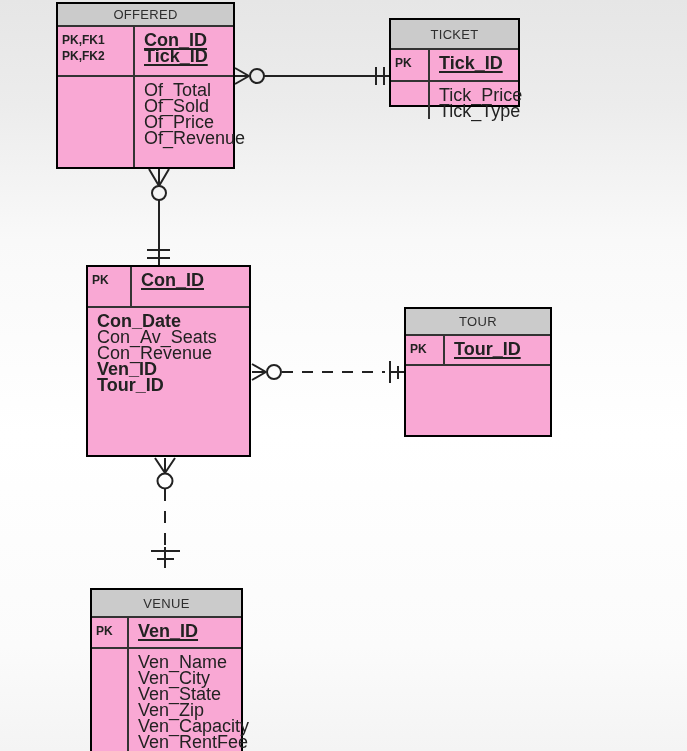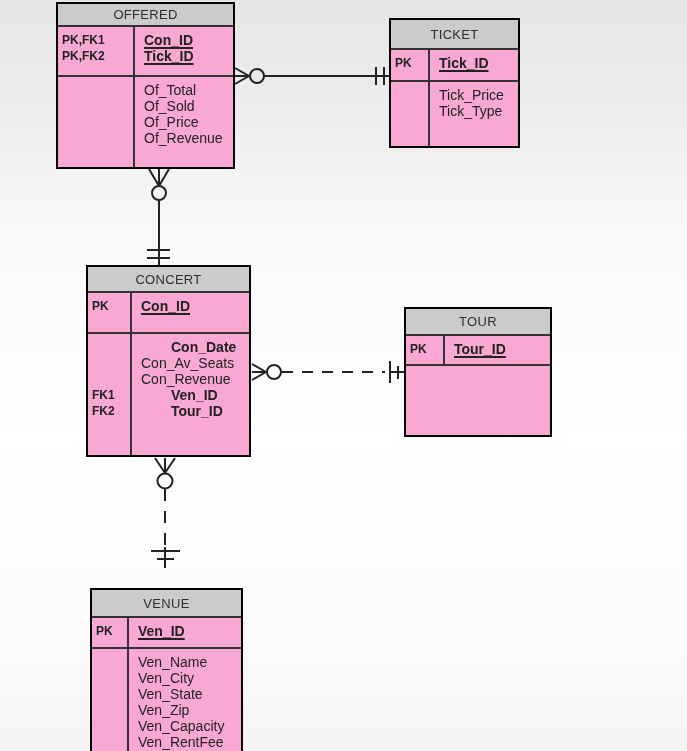--- a/index.html
+++ b/index.html
@@ -21,32 +21,32 @@
     flex:0 0 auto;letter-spacing:.3px;
   }
   .row{display:flex;box-sizing:border-box;flex:0 0 auto;}
   .key-row{border-bottom:2px solid #333;}
   .attr-row{flex:1 1 auto;}
   .keys-col{
     box-sizing:border-box;border-right:2px solid #333;
     font-weight:bold;font-size:12px;padding:5px 3px 0 4px;
     flex:0 0 auto;white-space:nowrap;
   }
-  .attrs-col{padding:5px 2px 0 9px;font-size:14px;flex:1 1 auto;}
+  .attrs-col{padding:5px 2px 0 9px;font-size:18px;flex:1 1 auto;}
   .line{height:16px;line-height:16px;white-space:nowrap;}
   .pk-attr{font-weight:bold;text-decoration:underline;text-decoration-thickness:2px;text-underline-offset:2px;}
-  .b{font-weight:bold;margin-left:30px;}
+  .b{font-weight:bold;}
 
   
   #offered{left:56px;top:2px;width:179px;height:167px;}
   #offered .entity-header{height:21px;}
   #offered .key-row{height:50px;}
   #offered .keys-col{width:77px;}
 
-  #ticket{left:389px;top:18px;width:131px;height:130px;}
+  #ticket{left:389px;top:18px;width:131px;height:89px;}
   #ticket .entity-header{height:28px;}
   #ticket .key-row{height:32px;}
   #ticket .keys-col{width:39px;}
 
   #concert{left:86px;top:265px;width:165px;height:192px;}
   #concert .entity-header{height:24px;}
   #concert .key-row{height:41px;}
   #concert .keys-col{width:44px;}
 
   #tour{left:404px;top:307px;width:148px;height:130px;}
@@ -101,37 +101,29 @@
   <div class="row attr-row">
     <div class="keys-col"></div>
     <div class="attrs-col">
       <div class="line">Tick_Price</div>
       <div class="line">Tick_Type</div>
     </div>
   </div>
 </div>
 
 <div class="entity" id="concert">
-  <div class="entity-header">CONCERT</div>
   <div class="row key-row">
     <div class="keys-col">
       <div class="line">PK</div>
     </div>
     <div class="attrs-col">
       <div class="line pk-attr">Con_ID</div>
     </div>
   </div>
   <div class="row attr-row">
-    <div class="keys-col">
-      <div class="line"></div>
-      <div class="line"></div>
-      <div class="line"></div>
-      <div class="line">FK1</div>
-      <div class="line">FK2</div>
-    </div>
     <div class="attrs-col">
       <div class="line b">Con_Date</div>
       <div class="line">Con_Av_Seats</div>
       <div class="line">Con_Revenue</div>
       <div class="line b">Ven_ID</div>
       <div class="line b">Tour_ID</div>
     </div>
   </div>
 </div>
 

